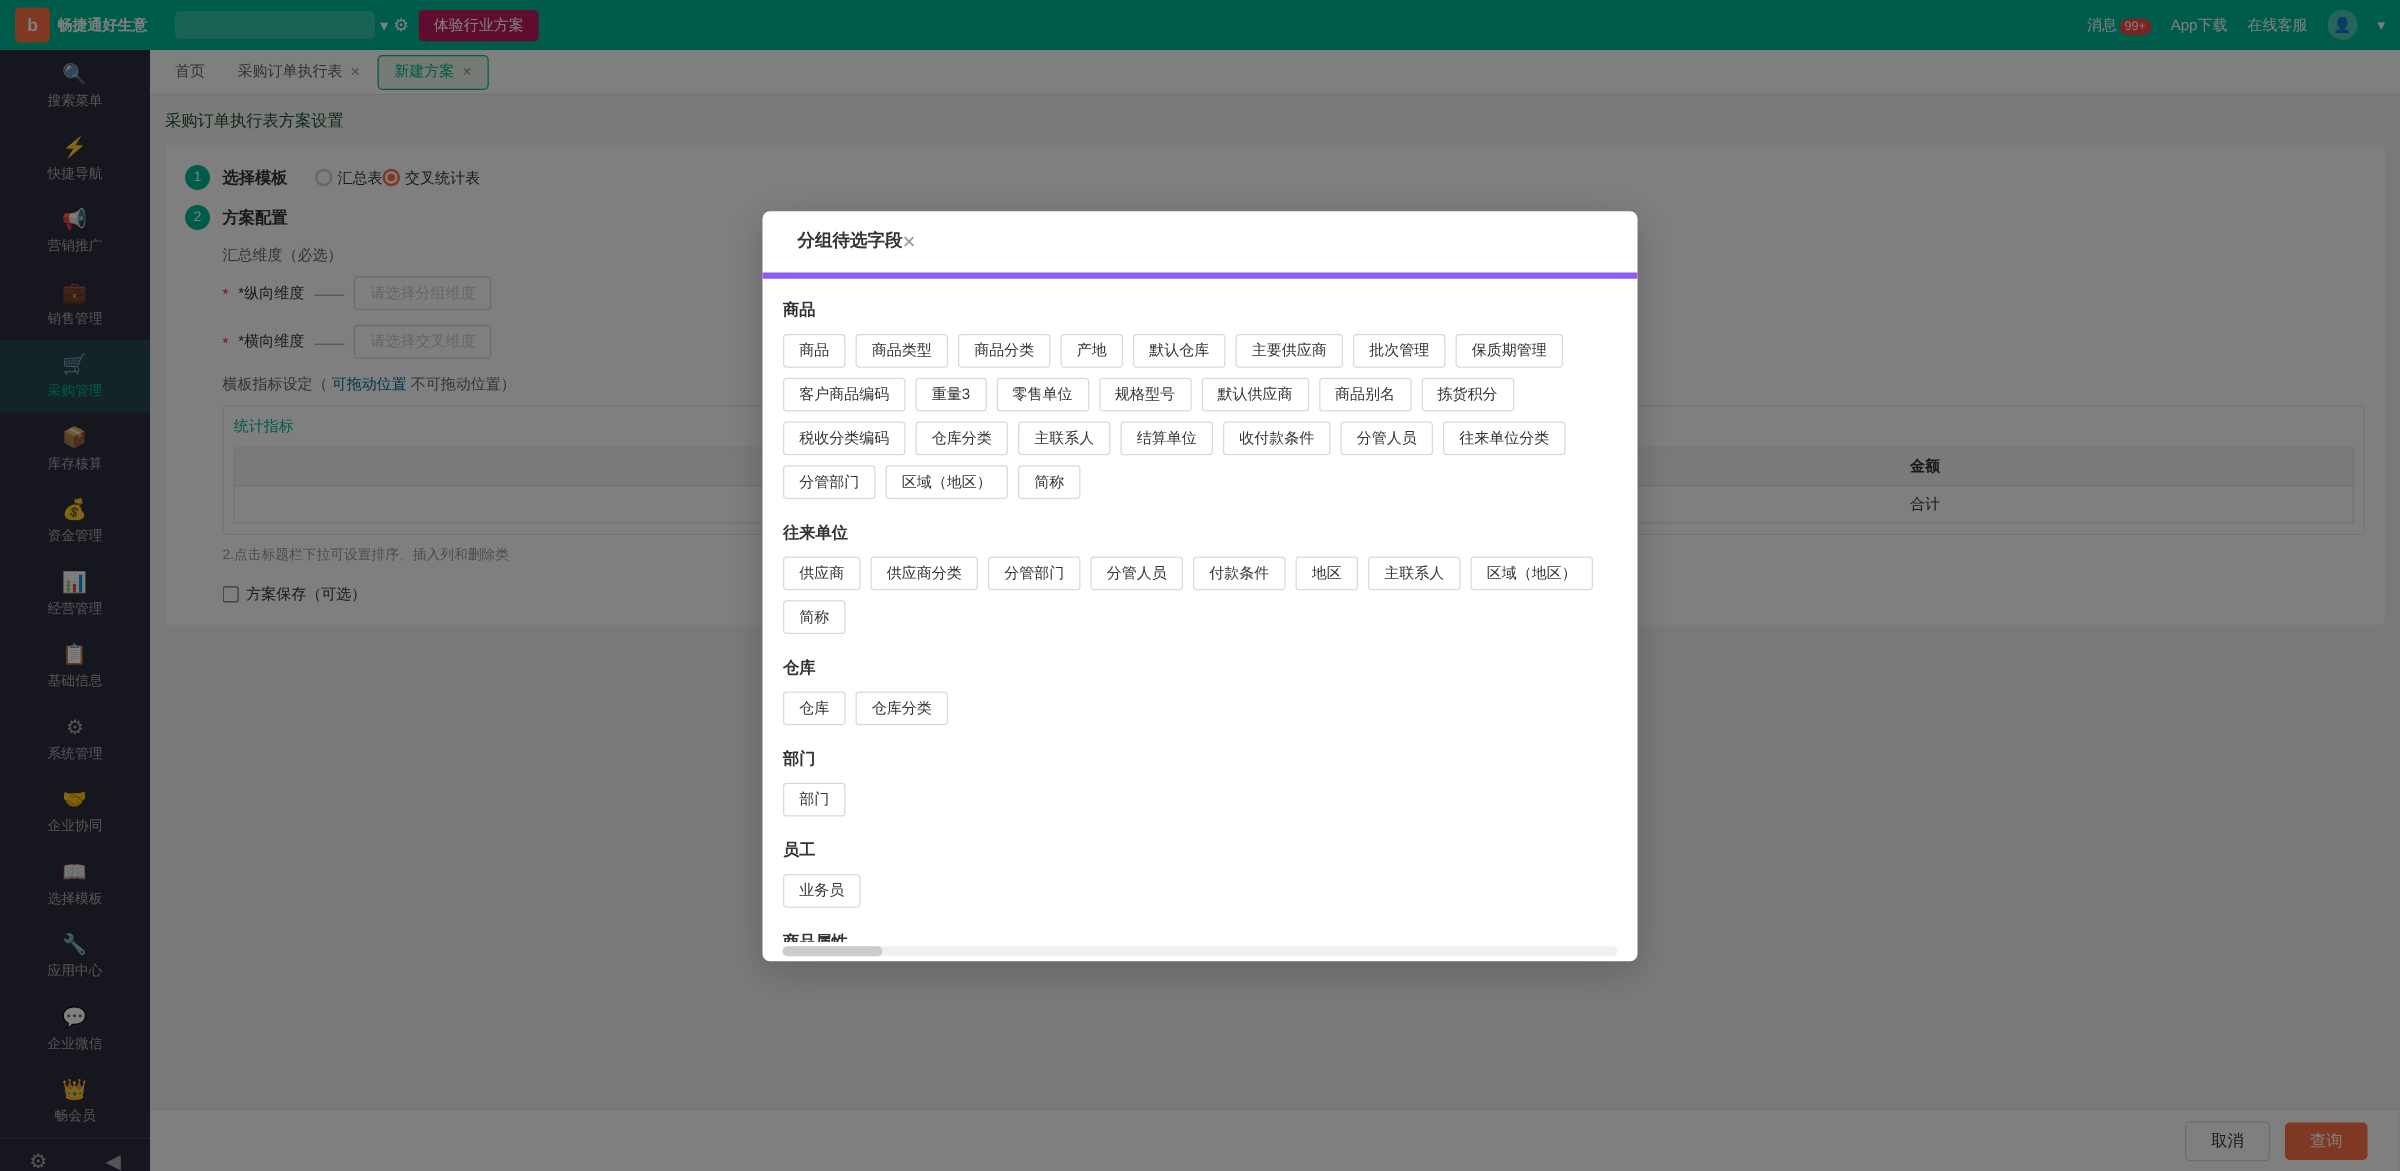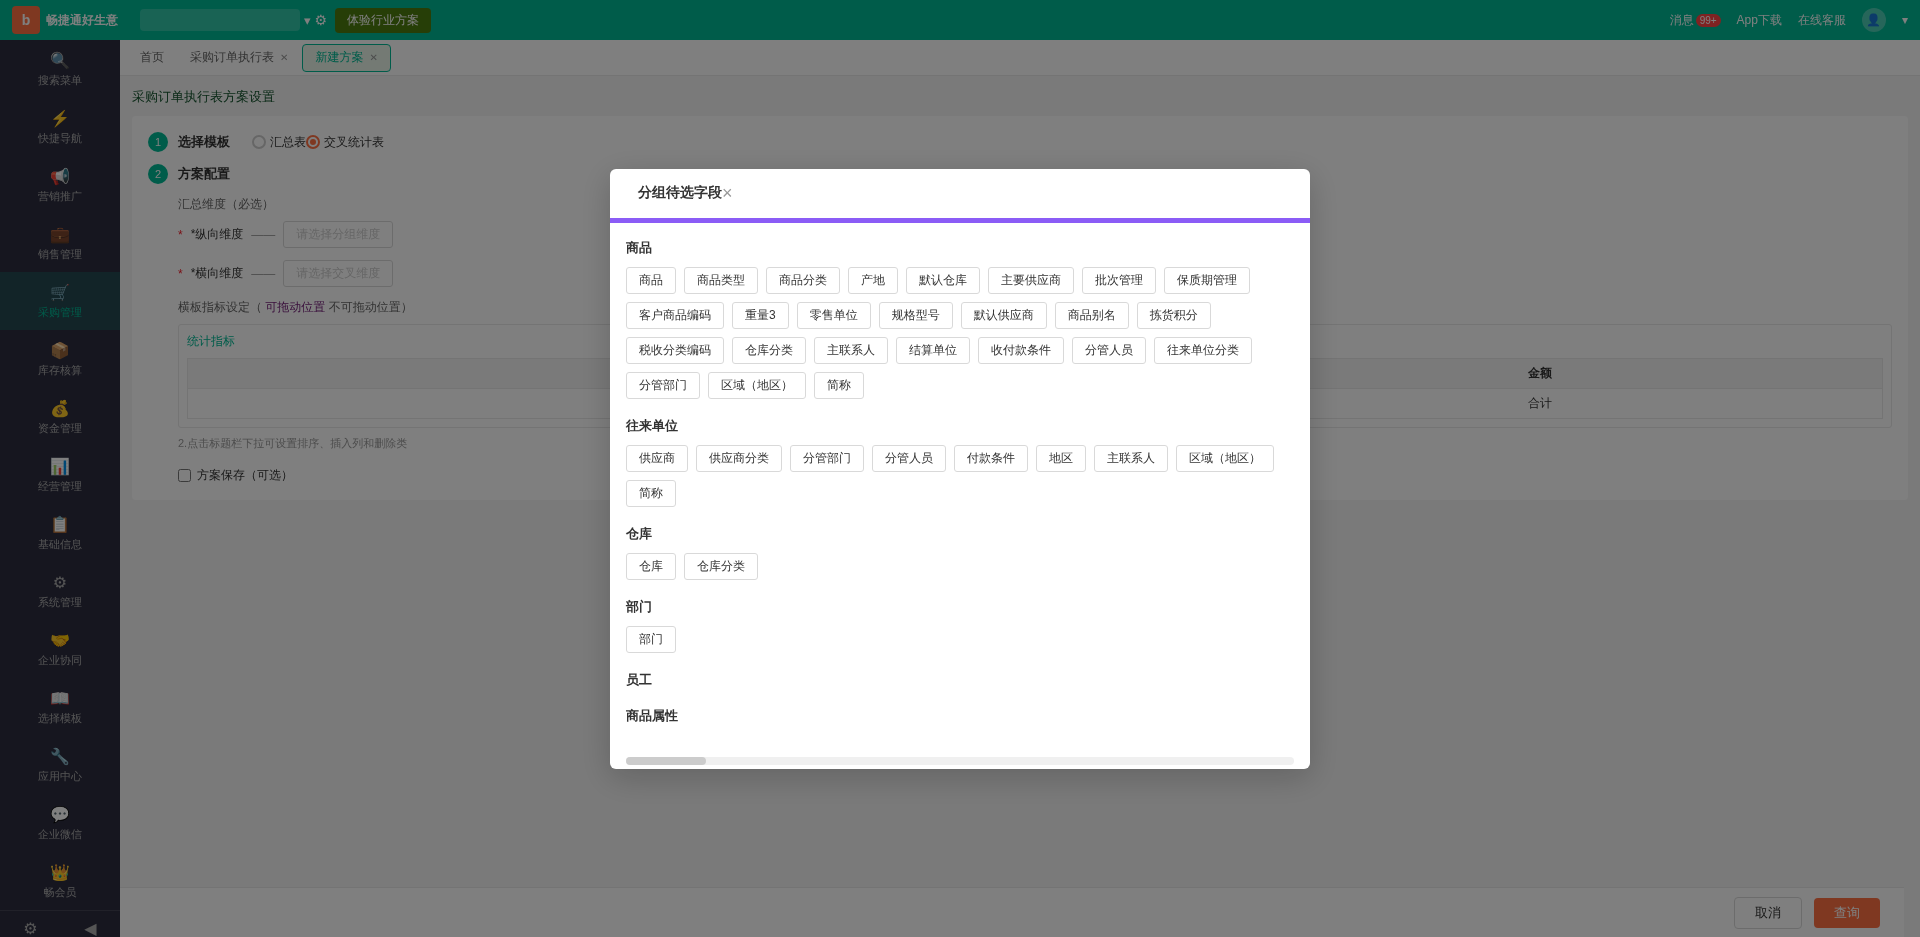--- a/index.html
+++ b/index.html
@@ -27,21 +27,21 @@
     }
     .search-bar-area {
       display: flex; align-items: center; gap: 4px;
     }
     .search-input-top {
       background: rgba(255,255,255,0.2); border: none; border-radius: 4px;
       padding: 4px 10px; color: white; width: 160px; font-size: 12px;
     }
     .search-input-top::placeholder { color: rgba(255,255,255,0.7); }
     .top-bar-btn {
-      background: #4d7c0f; border: none; border-radius: 4px;
+      background: #be185d; border: none; border-radius: 4px;
       color: white; padding: 4px 12px; cursor: pointer; font-size: 12px;
     }
     .top-bar-right {
       margin-left: auto; display: flex; align-items: center; gap: 16px; color: white; font-size: 12px;
     }
     .notification-badge {
       background: #ff4444; color: white; border-radius: 8px;
       font-size: 10px; padding: 1px 4px; margin-left: 2px;
     }
 
@@ -154,21 +154,21 @@
       position: relative; margin: 4px 16px;
       border-radius: 4px; flex-shrink: 0;
     }
     .dialog-hscroll-thumb {
       height: 8px; width: 80px; background: #ccc; border-radius: 4px;
       position: absolute; left: 0;
     }
 
     
     .page-footer {
-      position: fixed; bottom: 0; right: 16px; left: 120px;
+      position: fixed; bottom: 0; right: 2px; left: 120px;
       height: 50px; background: white; border-top: 1px solid #e8e8e8;
       display: flex; align-items: center; justify-content: flex-end;
       padding: 0 24px; gap: 12px; z-index: 150;
     }
     .btn-cancel {
       border: 1px solid #d9d9d9; background: white; color: #333;
       padding: 6px 20px; border-radius: 4px; cursor: pointer; font-size: 13px;
     }
     .btn-confirm {
       background: #ff7043; border: none; color: white;
@@ -324,21 +324,21 @@
         <div style="border:1px solid #d9d9d9;border-radius:3px;padding:4px 12px;font-size:12px;color:#ccc;cursor:pointer;">请选择分组维度</div>
       </div>
       <div style="display:flex;align-items:center;gap:8px;margin-bottom:12px;">
         <span style="color:#f5222d;font-size:12px;">*</span>
         <span style="font-size:12px;">*横向维度</span>
         <span style="font-size:12px;color:#999;">——</span>
         <div style="border:1px solid #d9d9d9;border-radius:3px;padding:4px 12px;font-size:12px;color:#ccc;cursor:pointer;text-align:right;">请选择交叉维度</div>
       </div>
       <div style="font-size:12px;color:#666;margin-bottom:8px;">
         <span>横板指标设定（</span>
-        <span style="color:#701a75;">可拖动位置</span>
+        <span style="color:#0369a1;">可拖动位置</span>
         <span> </span>
         <span>不可拖动位置）</span>
       </div>
       <div style="border:1px solid #e8e8e8;border-radius:3px;padding:8px;">
         <div style="font-size:12px;color:#00b894;margin-bottom:6px;">统计指标</div>
         <table class="stats-table">
           <thead>
             <tr>
               <th>
                 <span>主数量</span> ▾
@@ -427,20 +427,23 @@
 
     <div class="field-section">
       <div class="section-title">部门</div>
       <div class="field-grid">
         <div class="field-chip">部门</div>
       </div>
     </div>
 
     <div class="field-section">
       <div class="section-title">员工</div>
+      <div class="field-grid">
+        <div class="field-chip">业务员</div>
+      </div>
     </div>
 
     <div class="field-section">
       <div class="section-title">商品属性</div>
 
     </div>
 
   </div>
 
   <div class="dialog-hscroll">

